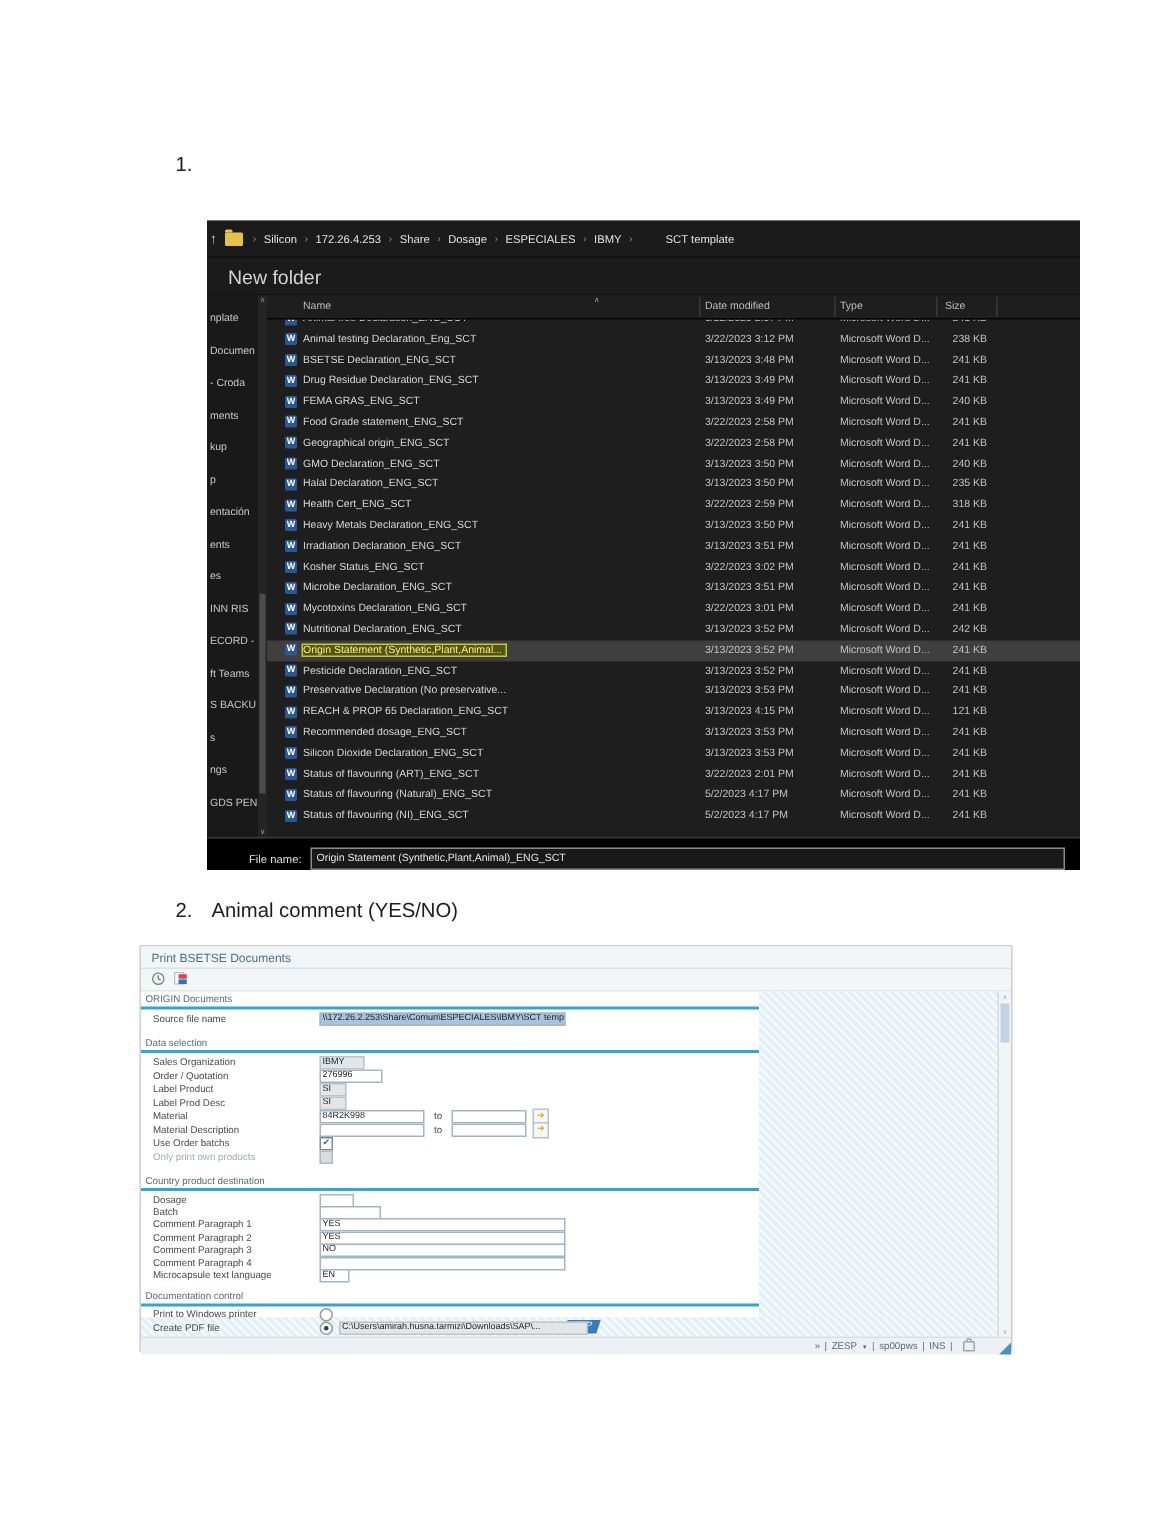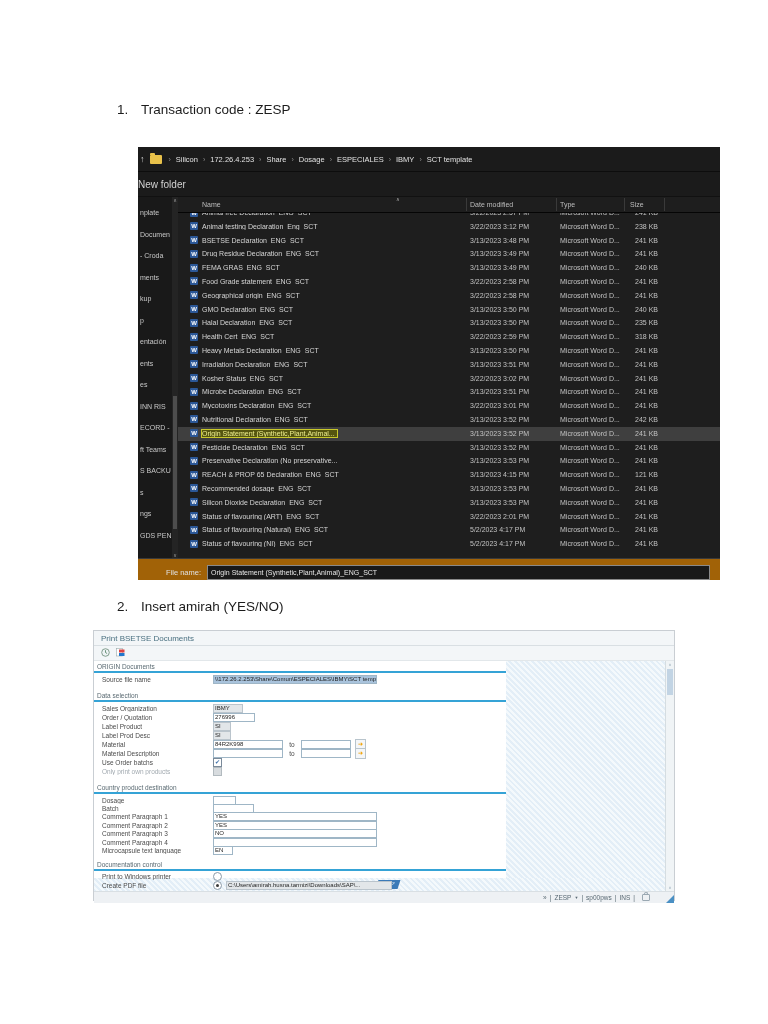--- a/index.html
+++ b/index.html
@@ -13,21 +13,21 @@
   .explorer{position:absolute;left:138px;top:147px;width:582px;height:433px;background:#1e1e1e;
             color:#d6d6d6;font-size:7px;overflow:hidden;}
   .ex-bread{height:24px;background:#1b1b1b;display:flex;align-items:center;border-bottom:1px solid #0d0d0d;}
   .up-arr{color:#cfcfcf;font-size:9px;margin:0 5px 0 2px;}
   .folder-ic{width:12px;height:9px;background:#e8c14a;border-radius:1px;position:relative;margin-right:2px;}
   .folder-ic:before{content:"";position:absolute;left:0;top:-2px;width:5px;height:2px;background:#e8c14a;border-radius:1px 1px 0 0;}
   .crumbs{display:flex;align-items:center;}
   .crumb-sep{color:#8a8a8a;margin:0 5px;font-size:7px;}
   .crumb{color:#e2e2e2;font-size:7.5px;white-space:nowrap;}
   .ex-tool{height:24px;background:#1b1b1b;display:flex;align-items:center;border-bottom:1px solid #111;}
-  .newfolder{color:#d2d2d2;font-size:10px;}
+  .newfolder{margin-left:14px;color:#d2d2d2;font-size:13px;}
   .ex-main{position:relative;height:361px;display:flex;background:#1e1e1e;}
   .ex-side{width:34px;background:#191919;padding-top:5px;overflow:hidden;}
   .sb-item{height:21.5px;line-height:21.5px;color:#c8c8c8;font-size:7px;white-space:nowrap;overflow:hidden;padding-left:2px;}
   .ex-sbar{width:6px;background:#242424;position:relative;}
   .sbar-up,.sbar-dn{position:absolute;left:0;width:6px;text-align:center;color:#9a9a9a;font-size:5px;line-height:6px;}
   .sbar-up{top:0;} .sbar-dn{bottom:0;}
   .sbar-thumb{position:absolute;left:1px;width:4px;top:55%;height:37%;background:#4d4d4d;}
   .ex-list{flex:1;position:relative;}
   .ex-head{position:relative;z-index:3;height:15px;background:#1e1e1e;border-bottom:1px solid #050505;color:#bdbdbd;}
   .hc{position:absolute;top:4px;font-size:7px;}
@@ -37,21 +37,21 @@
   .ex-row{position:relative;height:13.8px;}
   .ex-row.cut{margin-top:-7px;}
   .ex-row.hl{background:#3f3f3f;}
   .word-ic{position:absolute;left:12px;top:2.5px;width:8px;height:8px;background:#2b5797;border-radius:1px;
            color:#fff;font-size:6px;line-height:8px;text-align:center;font-weight:bold;}
   .cn{position:absolute;left:24px;top:3px;width:262px;white-space:nowrap;overflow:hidden;color:#d6d6d6;}
   .hl .cn{width:auto;max-width:262px;background:#55550f;box-shadow:0 0 0 1px #c8c82a;color:#efef8e;padding-right:2px;}
   .cd{position:absolute;left:292px;top:3px;width:88px;color:#c2c2c2;}
   .ct{position:absolute;left:382px;top:3px;width:66px;color:#c2c2c2;white-space:nowrap;overflow:hidden;}
   .cs{position:absolute;left:444px;top:3px;width:36px;text-align:right;color:#c2c2c2;}
-  .ex-filebar{height:26px;background:#a16207;display:flex;align-items:center;border-top:1px solid #3a3a3a;}
+  .ex-filebar{height:26px;background:#000000;display:flex;align-items:center;border-top:1px solid #3a3a3a;}
   .fn-label{margin-left:28px;font-size:7.5px;color:#e0e0e0;}
   .fn-input{margin-left:6px;width:498px;height:13px;line-height:13px;background:#191919;border:1px solid #8a8a8a;
             color:#e4e4e4;font-size:7px;padding-left:3px;white-space:nowrap;overflow:hidden;}
   
   .sap{position:absolute;left:93px;top:630px;width:582px;height:271px;background:#ffffff;
        border:1px solid #c9ced3;box-sizing:border-box;font-size:6.5px;color:#444;}
   .sap-titlebar{height:14px;background:#f3f6f8;border-bottom:1px solid #d9dfe3;display:flex;align-items:center;}
   .sap-title{margin-left:7px;font-size:8px;color:#4a7080;}
   .sap-toolbar{height:14px;background:#f3f6f8;border-bottom:1px solid #e2e7ea;display:flex;align-items:center;gap:6px;padding-left:7px;}
   .sap-body{position:relative;height:230px;overflow:hidden;}
@@ -89,21 +89,20 @@
   .grip{position:absolute;right:0;bottom:0;width:0;height:0;border-left:8px solid transparent;border-bottom:8px solid #4a90c4;}
   .lockic{width:6px;height:5px;border:1px solid #9aa8b2;border-radius:1px;position:relative;margin-left:4px;}
   .lockic:before{content:"";position:absolute;left:1px;top:-3px;width:2px;height:2px;border:1px solid #9aa8b2;border-bottom:none;border-radius:2px 2px 0 0;}
 </style>
 </head>
 <body>
 
 <div class="step" style="left:117px;top:102px;">
   <span class="num">1.</span>
   <div>
-    <div>Transaction code : ZESP</div>
   </div>
 </div>
 
 <div class="explorer">
   <div class="ex-bread">
     <span class="up-arr">↑</span>
     <span class="folder-ic"></span>
     <span class="crumbs">
 
         <span style="display:flex;align-items:center;">
@@ -129,21 +128,21 @@
         <span style="display:flex;align-items:center;">
           <span class="crumb-sep">›</span>
           <span class="crumb">ESPECIALES</span>
         </span>
 
         <span style="display:flex;align-items:center;">
           <span class="crumb-sep">›</span>
           <span class="crumb">IBMY</span>
         </span>
 
-        <span style="display:flex;align-items:center;">
+        <span style="display:flex;align-items:center;gap:17px;">
           <span class="crumb-sep">›</span>
           <span class="crumb">SCT template</span>
         </span>
       </span>
   </div>
   <div class="ex-tool">
     <span class="newfolder">New folder</span>
   </div>
   <div class="ex-main">
     <div class="ex-side">
@@ -402,21 +401,21 @@
     </div>
   </div>
   <div class="ex-filebar">
     <span class="fn-label">File name:</span>
     <div class="fn-input">Origin Statement (Synthetic,Plant,Animal)_ENG_SCT</div>
   </div>
 </div>
 
 <div class="step" style="left:117px;top:599px;">
   <span class="num">2.</span>
-  <div>Insert amirah (YES/NO)</div>
+  <div>Animal comment (YES/NO)</div>
 </div>
 
 <div class="sap">
   <div class="sap-titlebar">
     <span class="sap-title">Print BSETSE Documents</span>
   </div>
   <div class="sap-toolbar">
     <span>
       <svg width="9" height="9" viewBox="0 0 9 9">
           <circle cx="4.5" cy="4.5" r="3.8" fill="#eef3f5" stroke="#6a8a76" stroke-width="0.8"></circle>

